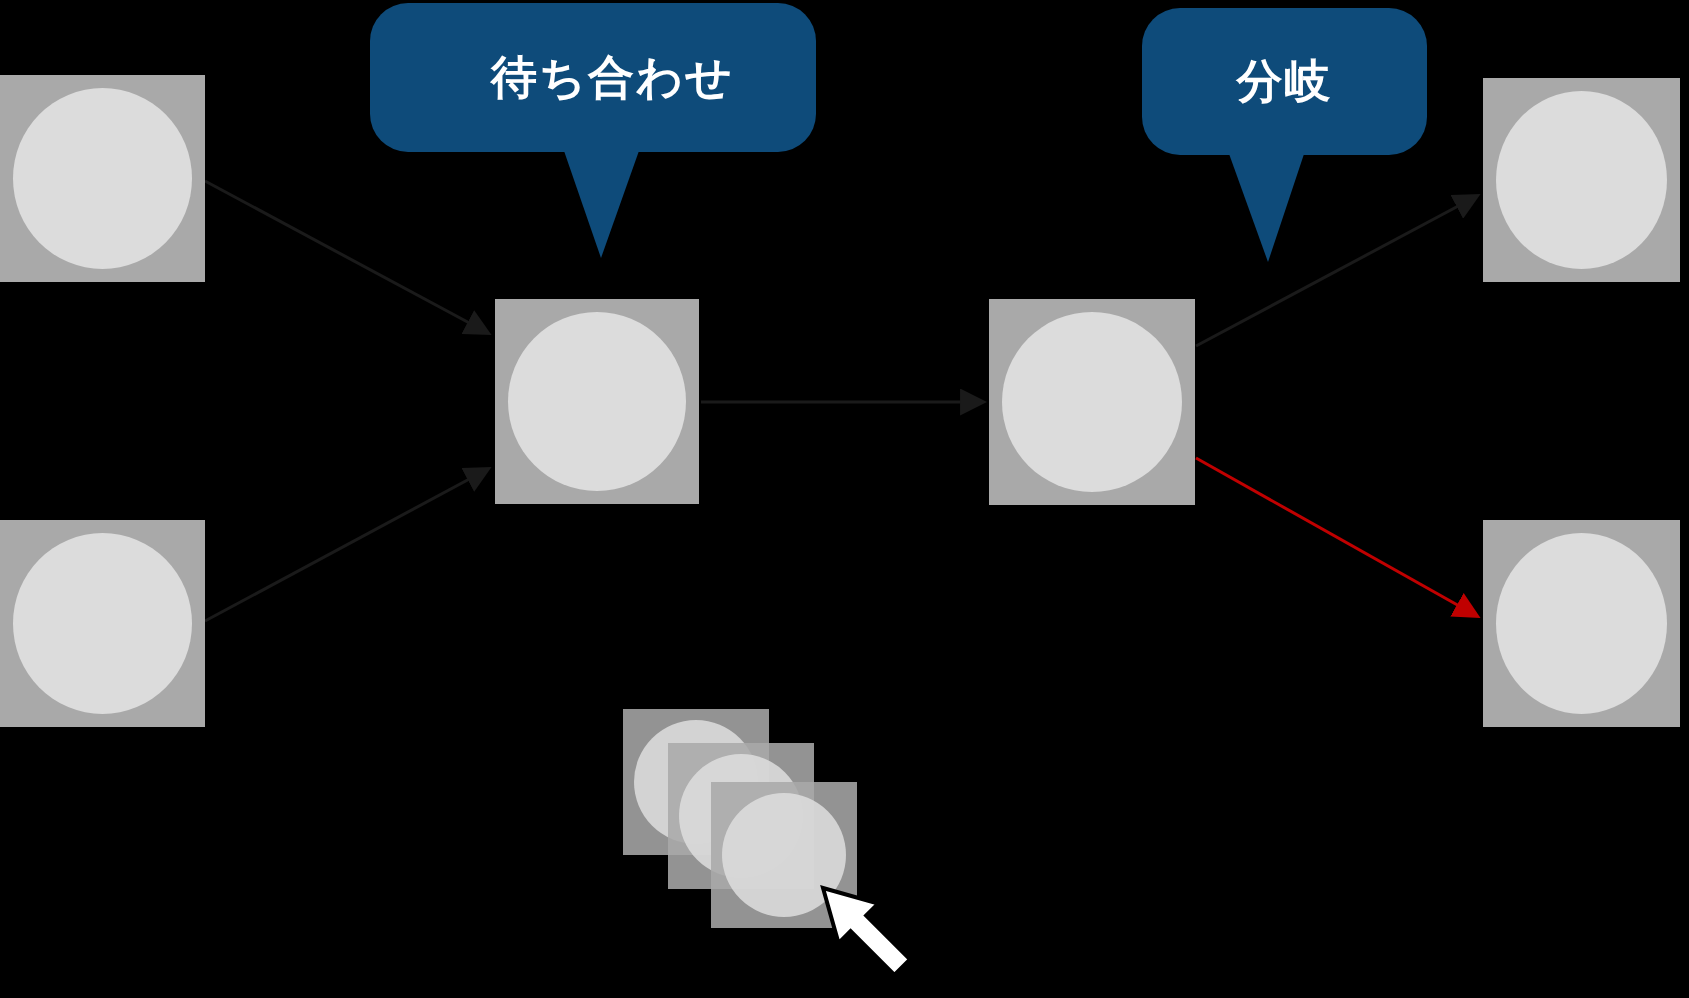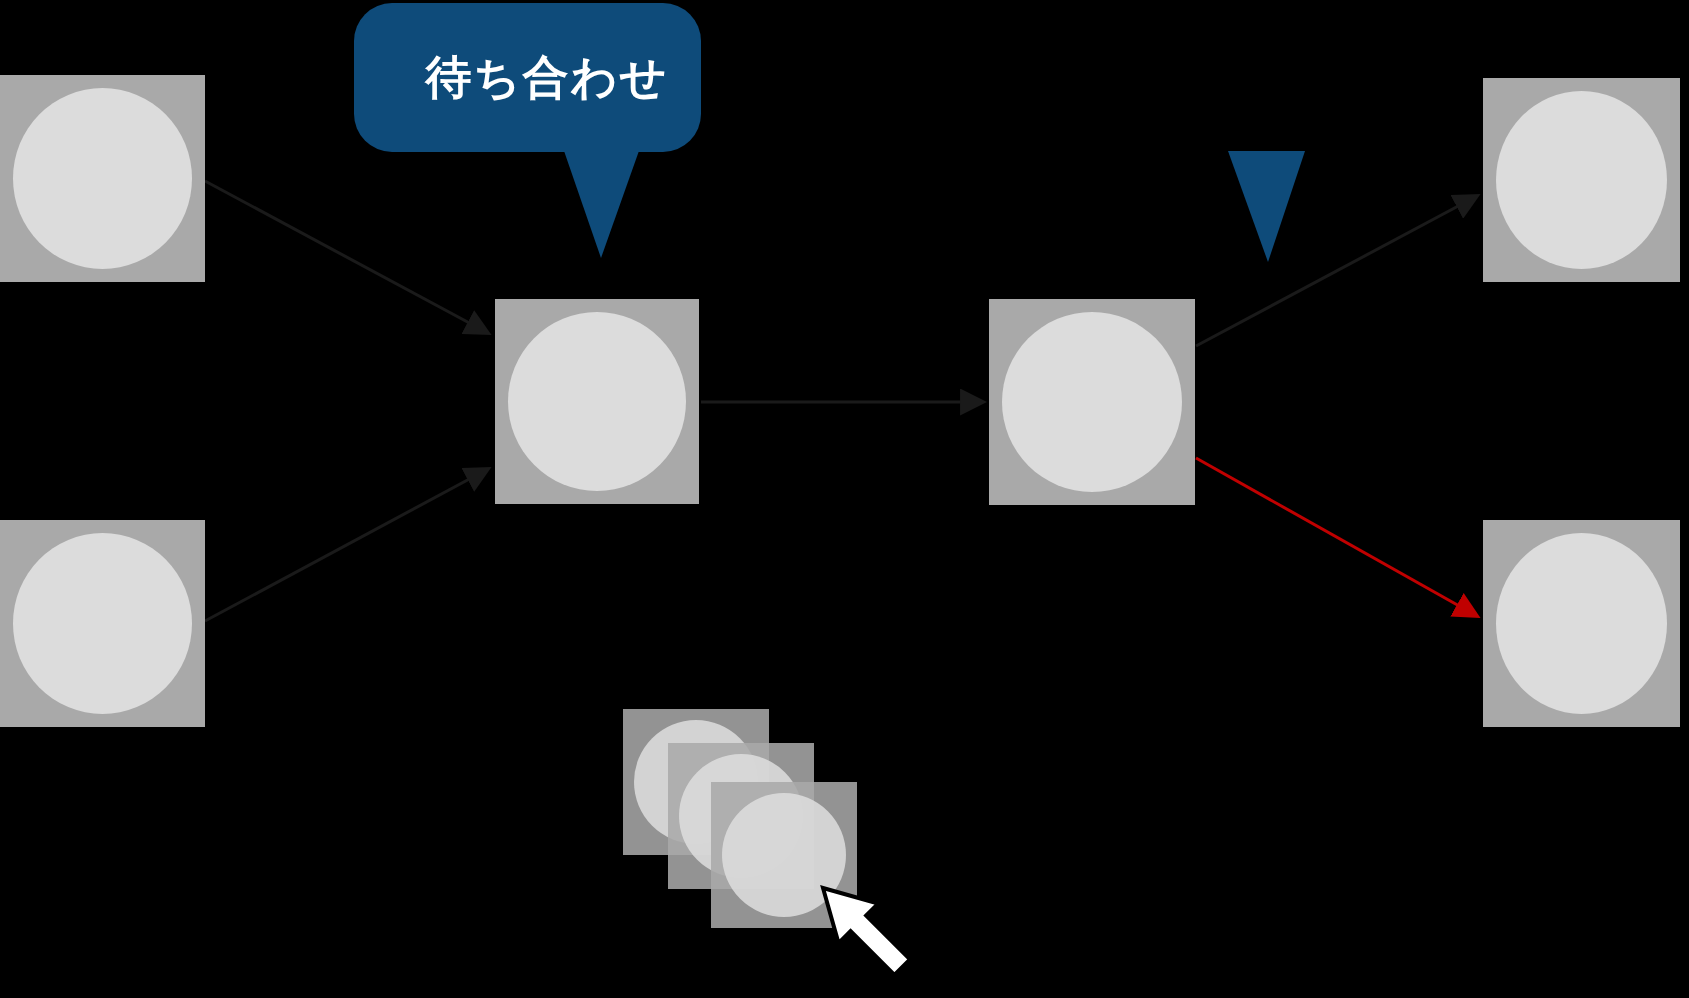--- a/index.html
+++ b/index.html
@@ -133,24 +133,27 @@
   <div class="node ghost" style="left:623px; top:709px; width:146px; height:146px; z-index:2;">
     <div class="dot"></div>
   </div>
   <div class="node ghost" style="left:668px; top:743px; width:146px; height:146px; z-index:3;">
     <div class="dot"></div>
   </div>
   <div class="node ghost" style="left:711px; top:782px; width:146px; height:146px; z-index:4;">
     <div class="dot"></div>
   </div>
 
-  <div class="callout" style="left:354px; top:3px; width:347px; height:149px; padding-left:39px;">
+  <div class="callout" style="left:370px; top:3px; width:446px; height:149px; padding-left:39px;">
     <span>待ち合わせ</span>
   </div>
 
+  <div class="callout" style="left:1142px; top:8px; width:285px; height:147px;">
+    <span>分岐</span>
+  </div>
 
   <svg class="cursor-layer" width="1689" height="998" viewBox="0 0 1689 998">
     <g transform="translate(823,888) rotate(-45)">
       <polygon class="cursor-shape" points="0,0 28,50 11,50 11,112 -11,112 -11,50 -28,50"></polygon>
     </g>
   </svg>
 
 </div>
 
 </body></html>

